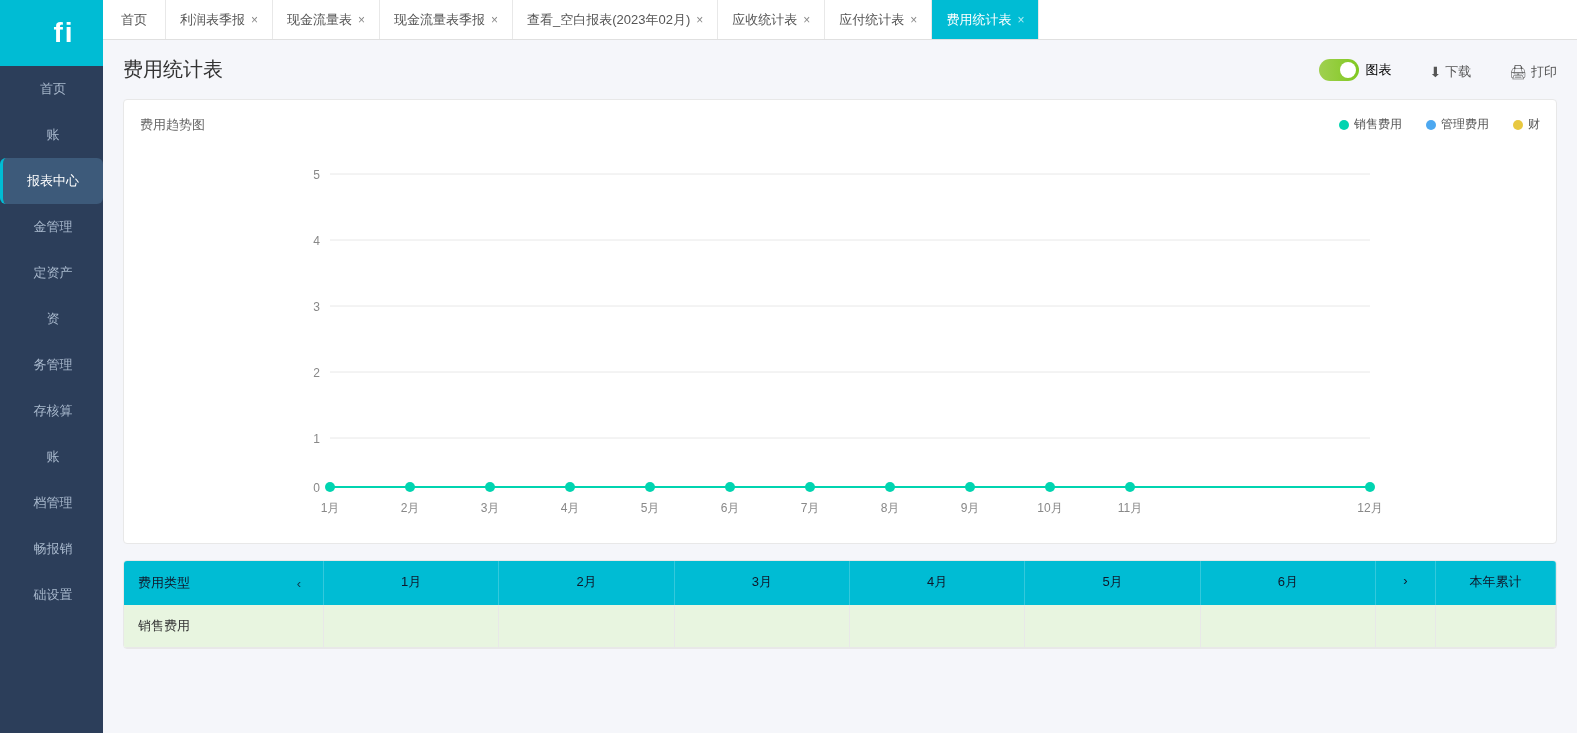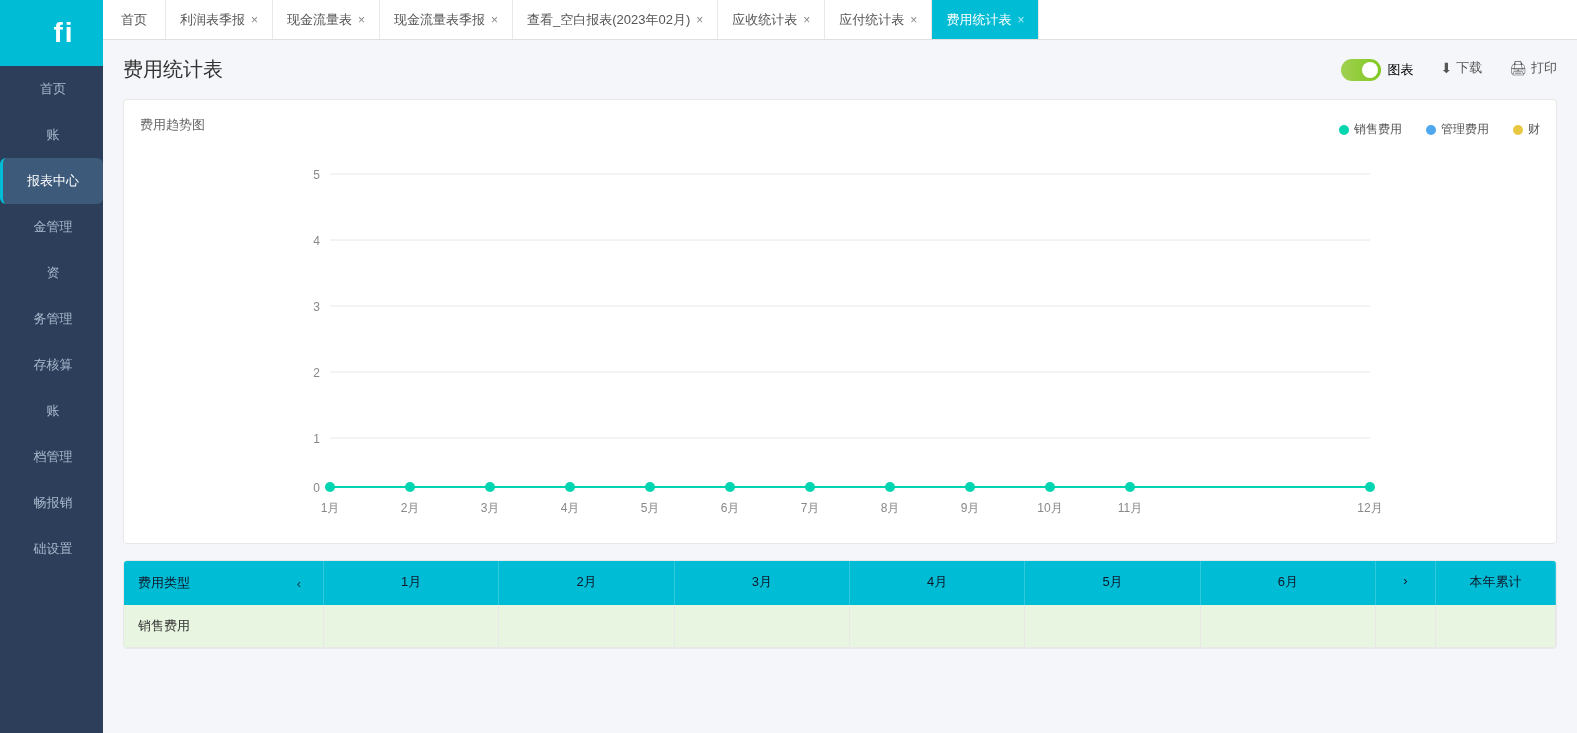--- a/index.html
+++ b/index.html
@@ -89,22 +89,22 @@
       justify-content: space-between;
       margin-bottom: 16px;
     }
     .page-title {
       font-size: 20px;
       font-weight: 500;
       color: #333;
     }
     .header-actions {
       display: flex;
-      align-items: flex-start;
-      gap: 27px;
+      align-items: flex-end;
+      gap: 38px;
     }
     .toggle-wrap {
       display: flex;
       align-items: center;
       gap: 6px;
     }
     .toggle-switch {
       width: 40px;
       height: 22px;
       background: linear-gradient(to right, #a0d050, #80c820);
@@ -224,20 +224,21 @@
 </head>
 <body>
 
 <div class="sidebar">
   <div class="sidebar-logo">fi</div>
 
   <div class="sidebar-item">首页</div>
   <div class="sidebar-item">账</div>
   <div class="sidebar-item active">报表中心</div>
   <div class="sidebar-item">金管理</div>
+  <div class="sidebar-item">定资产</div>
   <div class="sidebar-item">资</div>
   <div class="sidebar-item">务管理</div>
   <div class="sidebar-item">存核算</div>
   <div class="sidebar-item">账</div>
   <div class="sidebar-item">档管理</div>
   <div class="sidebar-item">畅报销</div>
   <div class="sidebar-item">础设置</div>
 </div>
 
 <div class="main">
@@ -290,21 +291,21 @@
           <span>下载</span>
         </div>
         <div class="action-btn">
           <span style="font-size:14px;">🖨</span>
           <span>打印</span>
         </div>
       </div>
     </div>
 
     <div class="chart-container">
-      <div style="display:flex; justify-content:space-between; align-items:flex-end; margin-bottom:8px;">
+      <div style="display:flex; justify-content:space-between; align-items:flex-start; margin-bottom:8px;">
         <span class="chart-title">费用趋势图</span>
         <div class="chart-legend">
           <div class="legend-item">
             <div class="legend-dot" style="background:#00d4b0;"></div>
             <span>销售费用</span>
           </div>
           <div class="legend-item">
             <div class="legend-dot" style="background:#4da8f0;"></div>
             <span>管理费用</span>
           </div>

